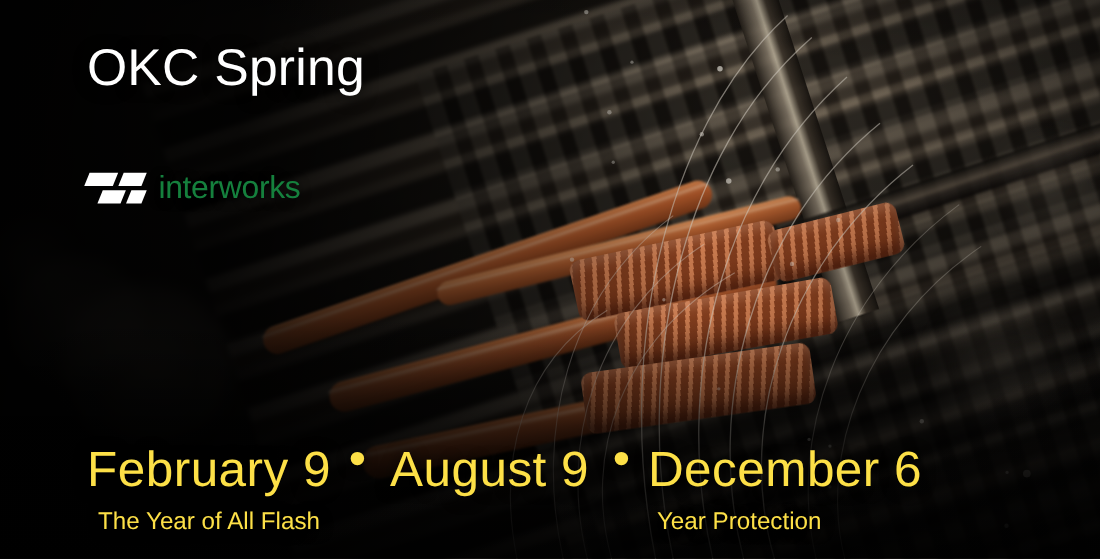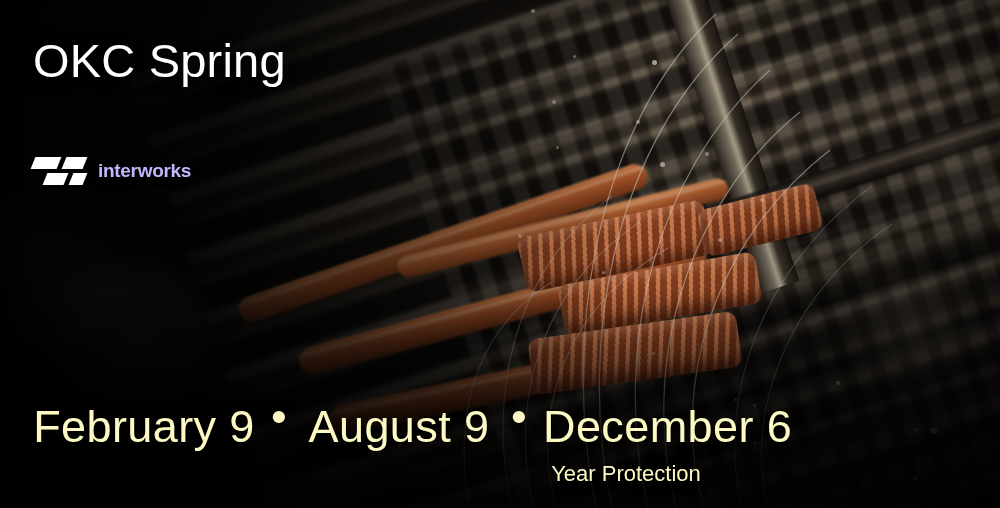--- a/index.html
+++ b/index.html
@@ -127,21 +127,21 @@
   .scrim-bottom{
     position:absolute; left:0; right:0; bottom:0; height:220px;
     background:linear-gradient(180deg, rgba(0,0,0,0) 0%, rgba(0,0,0,.55) 45%, rgba(0,0,0,.88) 100%);
   }
   .vignette{
     position:absolute; inset:0;
     background:radial-gradient(125% 100% at 50% 45%, rgba(0,0,0,0) 40%, rgba(0,0,0,.55) 78%, rgba(0,0,0,.85) 100%);
   }
 
   
-  .content{ position:absolute; inset:0; }
+  .content{ position:absolute; inset:0;margin-left:46px; }
 
   .headline{ position:absolute; left:33px; top:36px; }
   .headline .line1{
     font-size:47px; font-weight:300; color:#ffffff;
     letter-spacing:.2px; line-height:1.06;
     text-shadow:0 2px 14px rgba(0,0,0,.85);
   }
   .headline .line2{
     font-size:41px; font-weight:700; color:#ffffff;
     letter-spacing:-.2px; line-height:1.18; margin-top:6px;
@@ -156,32 +156,32 @@
   .logo-mark span{
     position:absolute; display:block; background:#fff;
     transform:skewX(-22deg);
   }
   .p1{ left:0;    top:5px;  width:26px; height:12px; }
   .p2{ left:31px; top:5px;  width:21px; height:12px; }
   .p3{ left:12px; top:21px; width:21px; height:12px; }
   .p4{ left:38px; top:21px; width:14px; height:12px; }
 
   .logo-word{
-    font-size:19px; font-weight:700; color:#c4b5fd;
+    font-size:29px; font-weight:400; color:#15803d;
     letter-spacing:-.3px;
     text-shadow:0 2px 10px rgba(0,0,0,.8);
   }
 
   .dates{
     position:absolute; left:33px; bottom:22px;
     width:700px;
   }
   .date-row{
     display:flex; align-items:baseline;
-    color:#fef9c3;
+    color:#fde047;
   }
   .date-item{ text-align:center; }
   .date-big{
     font-size:45px; font-weight:300; line-height:1.05;
     letter-spacing:.4px; white-space:nowrap;
     text-shadow:0 2px 14px rgba(0,0,0,.9);
   }
   .date-sub{
     font-size:22px; font-weight:400; line-height:1.1;
     margin-top:12px; white-space:nowrap;
@@ -311,20 +311,21 @@
         <span class="p4"></span>
       </span>
       <span class="logo-word">interworks</span>
     </div>
 
     <div class="dates">
       <div class="date-row">
 
         <div class="date-item d1">
           <div class="date-big">February 9</div>
+          <div class="date-sub">The Year of All Flash</div>
         </div>
 
         <div class="sep">•</div>
 
         <div class="date-item d2">
           <div class="date-big">August 9</div>
         </div>
 
         <div class="sep">•</div>
 

